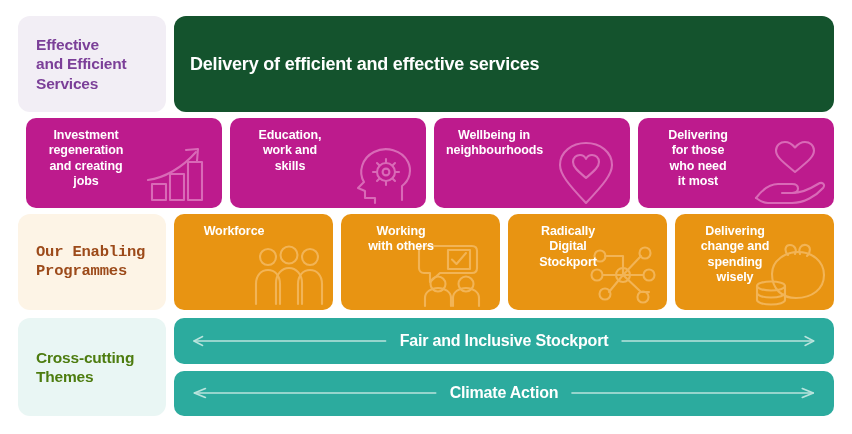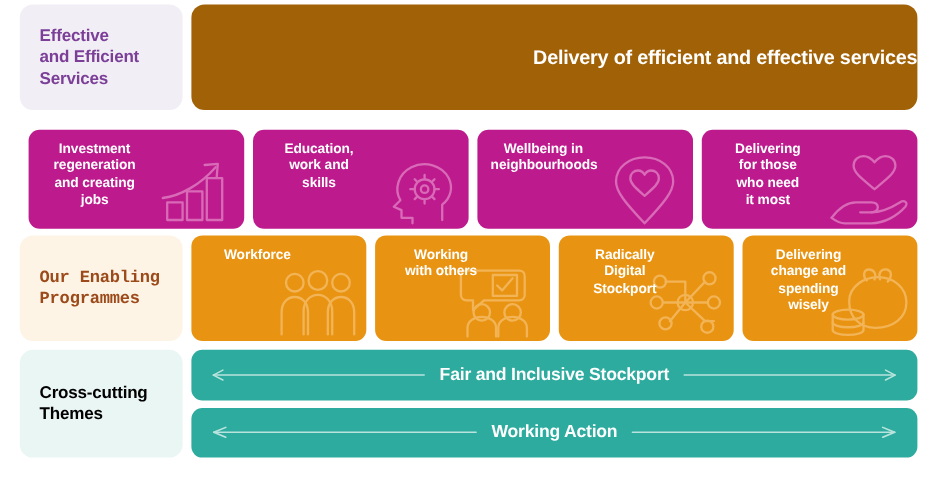--- a/index.html
+++ b/index.html
@@ -50,30 +50,31 @@
 
   
   .row-content {
     flex: 1 1 auto;
     display: flex;
     margin-left: 8px;
     gap: 8px;
   }
 
   
-  #row-services { top: 4px; height: 96px; }
+  #row-services { top: 16px; height: 96px; }
   #row-services .label-panel { background: #f2eef5; }
   #row-services .label-text { color: #7b3f98; }
   .banner {
     flex: 1 1 auto;
-    background: #a16207;
+    background: #14532d;
     border-radius: 12px;
     display: flex;
     align-items: center;
-    justify-content: flex-end;
+    justify-content: flex-start;
+    padding-left: 16px;
   }
   .banner-text {
     color: #ffffff;
     font-size: 18px;
     font-weight: bold;
     letter-spacing: -0.2px;
   }
 
   
   #row-ambitions { top: 118px; height: 90px; }
@@ -81,21 +82,21 @@
   #row-ambitions .label-text { color: #c2128d; }
 
   
   #row-programmes { top: 214px; height: 96px; }
   #row-programmes .label-panel { background: #fdf4e6; font-family: Liberation Mono, monospace; }
   #row-programmes .label-text { color: #9c4a1a; }
 
   
   #row-themes { top: 318px; height: 98px; }
   #row-themes .label-panel { background: #e9f6f4; }
-  #row-themes .label-text { color: #000000; }
+  #row-themes .label-text { color: #4d7c0f; }
   #row-themes .row-content {
     flex-direction: column;
     gap: 7px;
   }
 
   
   .card {
     position: relative;
     flex: 1 1 0;
     border-radius: 10px;
@@ -337,21 +338,21 @@
         </span>
       </div>
 
       <div class="theme-bar">
         <span class="arrow-line">
           <svg viewBox="0 0 200 12" preserveAspectRatio="none">
             <path d="M2 6 L200 6"></path>
             <path d="M11 1.5 L2 6 L11 10.5"></path>
           </svg>
         </span>
-        <span class="theme-text">Working Action</span>
+        <span class="theme-text">Climate Action</span>
         <span class="arrow-line">
           <svg viewBox="0 0 200 12" preserveAspectRatio="none">
             <path d="M0 6 L198 6"></path>
             <path d="M189 1.5 L198 6 L189 10.5"></path>
           </svg>
         </span>
       </div>
 
     </div>
   </div>

